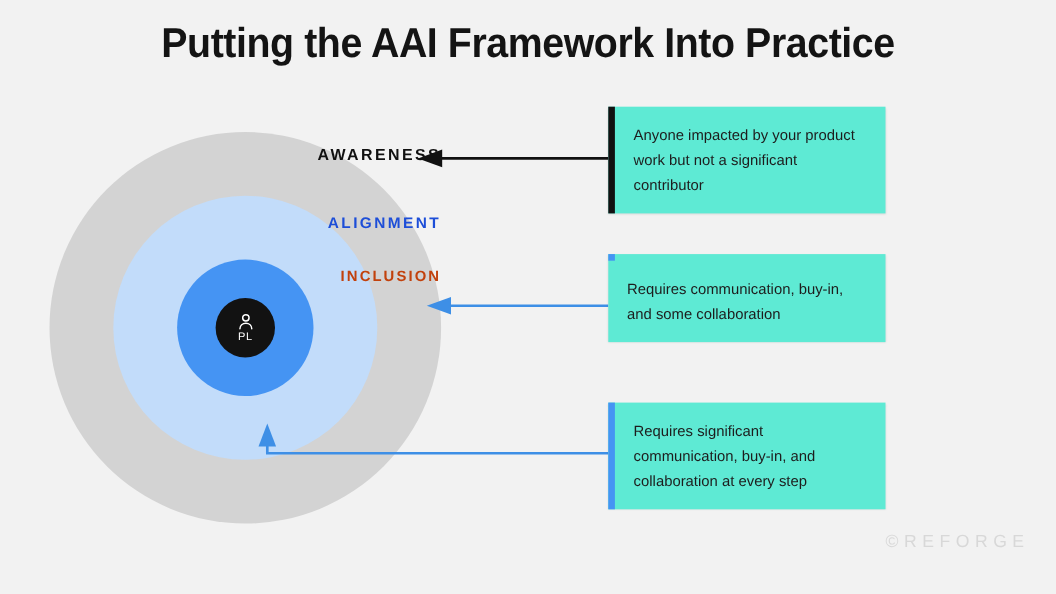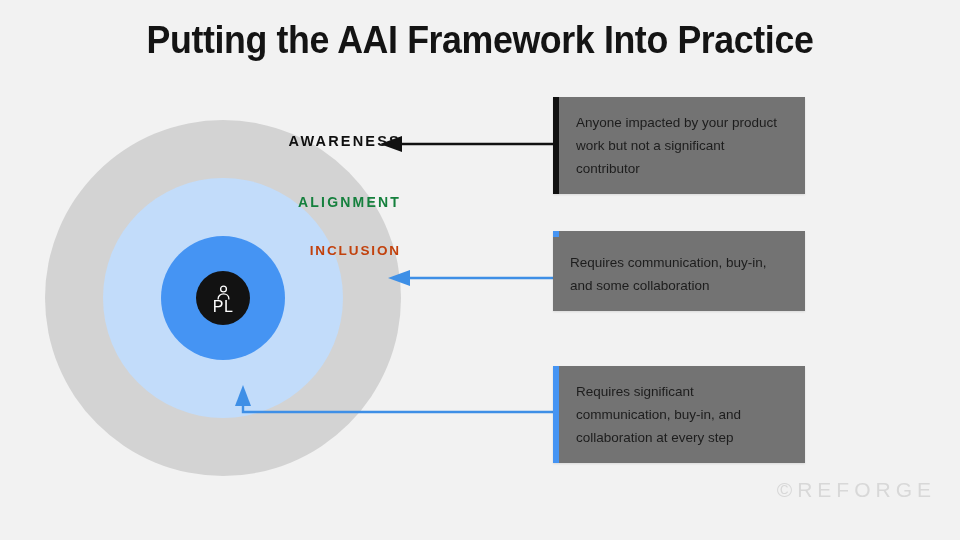--- a/index.html
+++ b/index.html
@@ -75,21 +75,21 @@
     justify-content: center;
   }
   .core-icon {
     display: block;
     width: 17px;
     height: 17px;
     margin-bottom: 0px;
   }
   .core-label {
     color: #ffffff;
-    font-size: 16px;
+    font-size: 10px;
     font-weight: normal;
     letter-spacing: 0.4px;
     line-height: 11px;
   }
 
   .ring-label {
     position: absolute;
     width: 356px;
     text-align: right;
     font-weight: bold;
@@ -97,42 +97,42 @@
   .label-awareness {
     top: 13px;
     font-size: 14.5px;
     letter-spacing: 2.2px;
     color: #101010;
   }
   .label-alignment {
     top: 74px;
     font-size: 14px;
     letter-spacing: 2.2px;
-    color: #15803d;
+    color: #1d4ed8;
   }
   .label-inclusion {
     top: 123px;
     font-size: 13.5px;
     letter-spacing: 1.9px;
     color: #c2410c;
   }
 
   
   .arrows {
     position: absolute;
     left: 0; top: 0;
     width: 960px; height: 540px;
     pointer-events: none;
   }
 
   
   .callout {
     position: absolute;
     display: flex;
-    background: #737373;
+    background: #5eead4;
     box-shadow: 0 1px 2px rgba(0,0,0,0.10);
   }
   .callout-bar {
     width: 6px;
     flex: 0 0 6px;
   }
   .callout-body {
     padding: 14px 16px 14px 17px;
     font-size: 13.5px;
     line-height: 23px;
@@ -140,21 +140,21 @@
   }
   .callout-1 { left: 553px; top: 97px; width: 252px; }
   .callout-2 { left: 553px; top: 231px; width: 252px; flex-direction: column; }
   .callout-3 { left: 553px; top: 366px; width: 252px; }
 
   
   .watermark {
     position: absolute;
     right: 24px;
     bottom: 18px;
-    font-size: 21px;
+    font-size: 16px;
     letter-spacing: 5px;
     color: #d8d8d8;
     font-weight: normal;
   }
 </style>
 </head>
 <body>
 
 <div id="stage">
 

